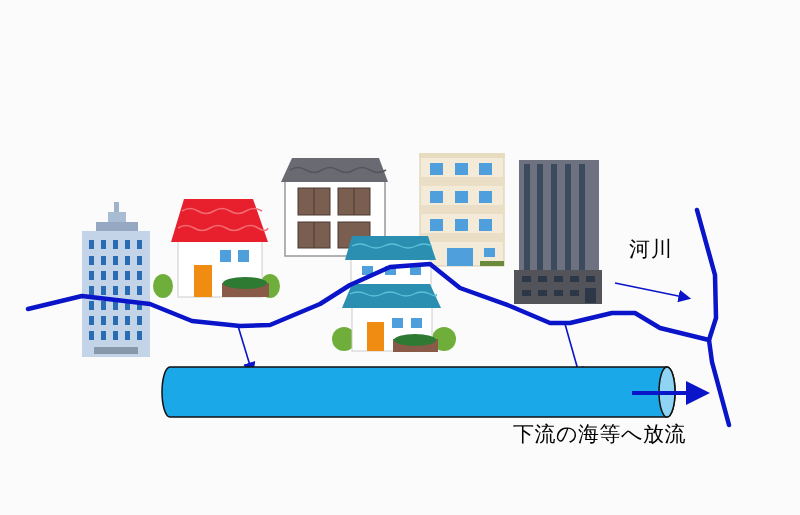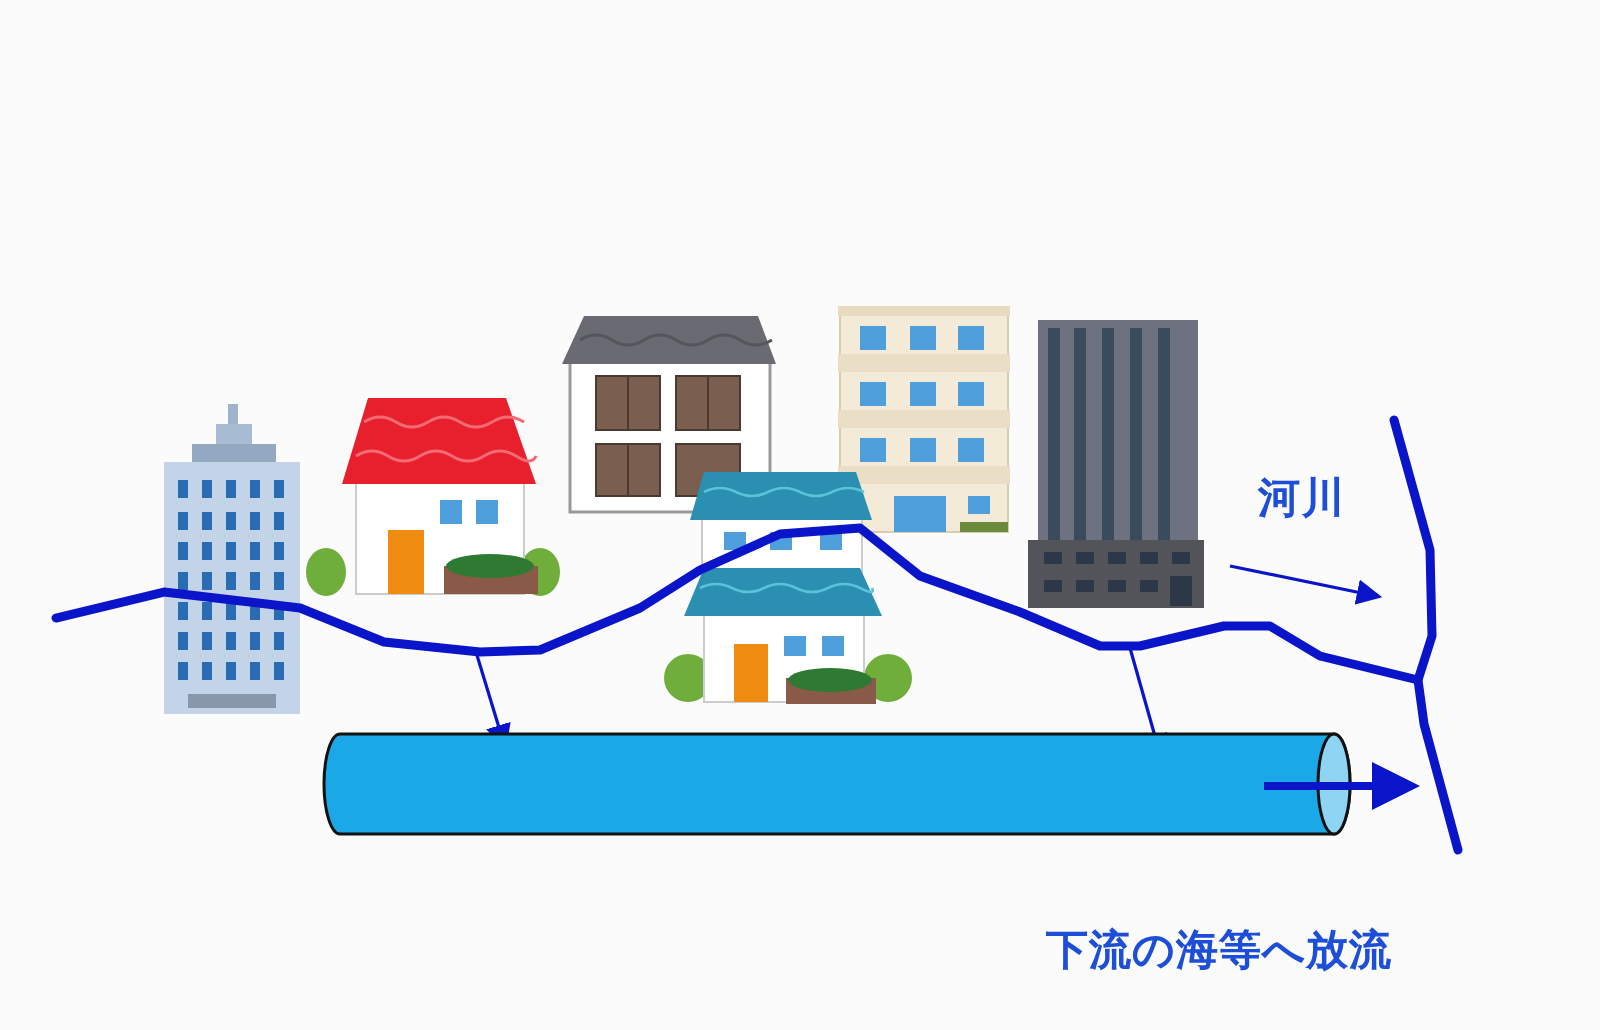--- a/index.html
+++ b/index.html
@@ -1,20 +1,20 @@
 <!DOCTYPE html>
 <html><head>
 <meta charset="utf-8">
 <style>
   html, body { margin: 0; padding: 0; background: #fbfbfb; }
   body { width: 800px; height: 515px; overflow: hidden; position: relative; font-family: "DejaVu Sans", sans-serif; }
   #stage { position: absolute; left: 0; top: 0; width: 800px; height: 515px; }
-  .label { position: absolute; color: #1d4ed8; font-weight: bold; white-space: nowrap; }
+  .label { position: absolute; color: #000000; font-weight: normal; white-space: nowrap; }
   #river-label { left: 629px; top: 235px; font-size: 21px; letter-spacing: 1px; }
-  #outflow-label { left: 513px; top: 461px; font-size: 21px; letter-spacing: 0.5px; margin-left: 10px; }
+  #outflow-label { left: 513px; top: 420px; font-size: 21px; letter-spacing: 0.5px; }
 </style>
 </head>
 <body>
 
 <div id="stage">
 <svg width="800" height="515" viewBox="0 0 800 515" xmlns="http://www.w3.org/2000/svg">
   <defs>
     <marker id="ah" markerWidth="8" markerHeight="8" refX="6" refY="4" orient="auto">
       <path d="M0,0 L8,4 L0,8 z" fill="#0a14c8"></path>
     </marker>

